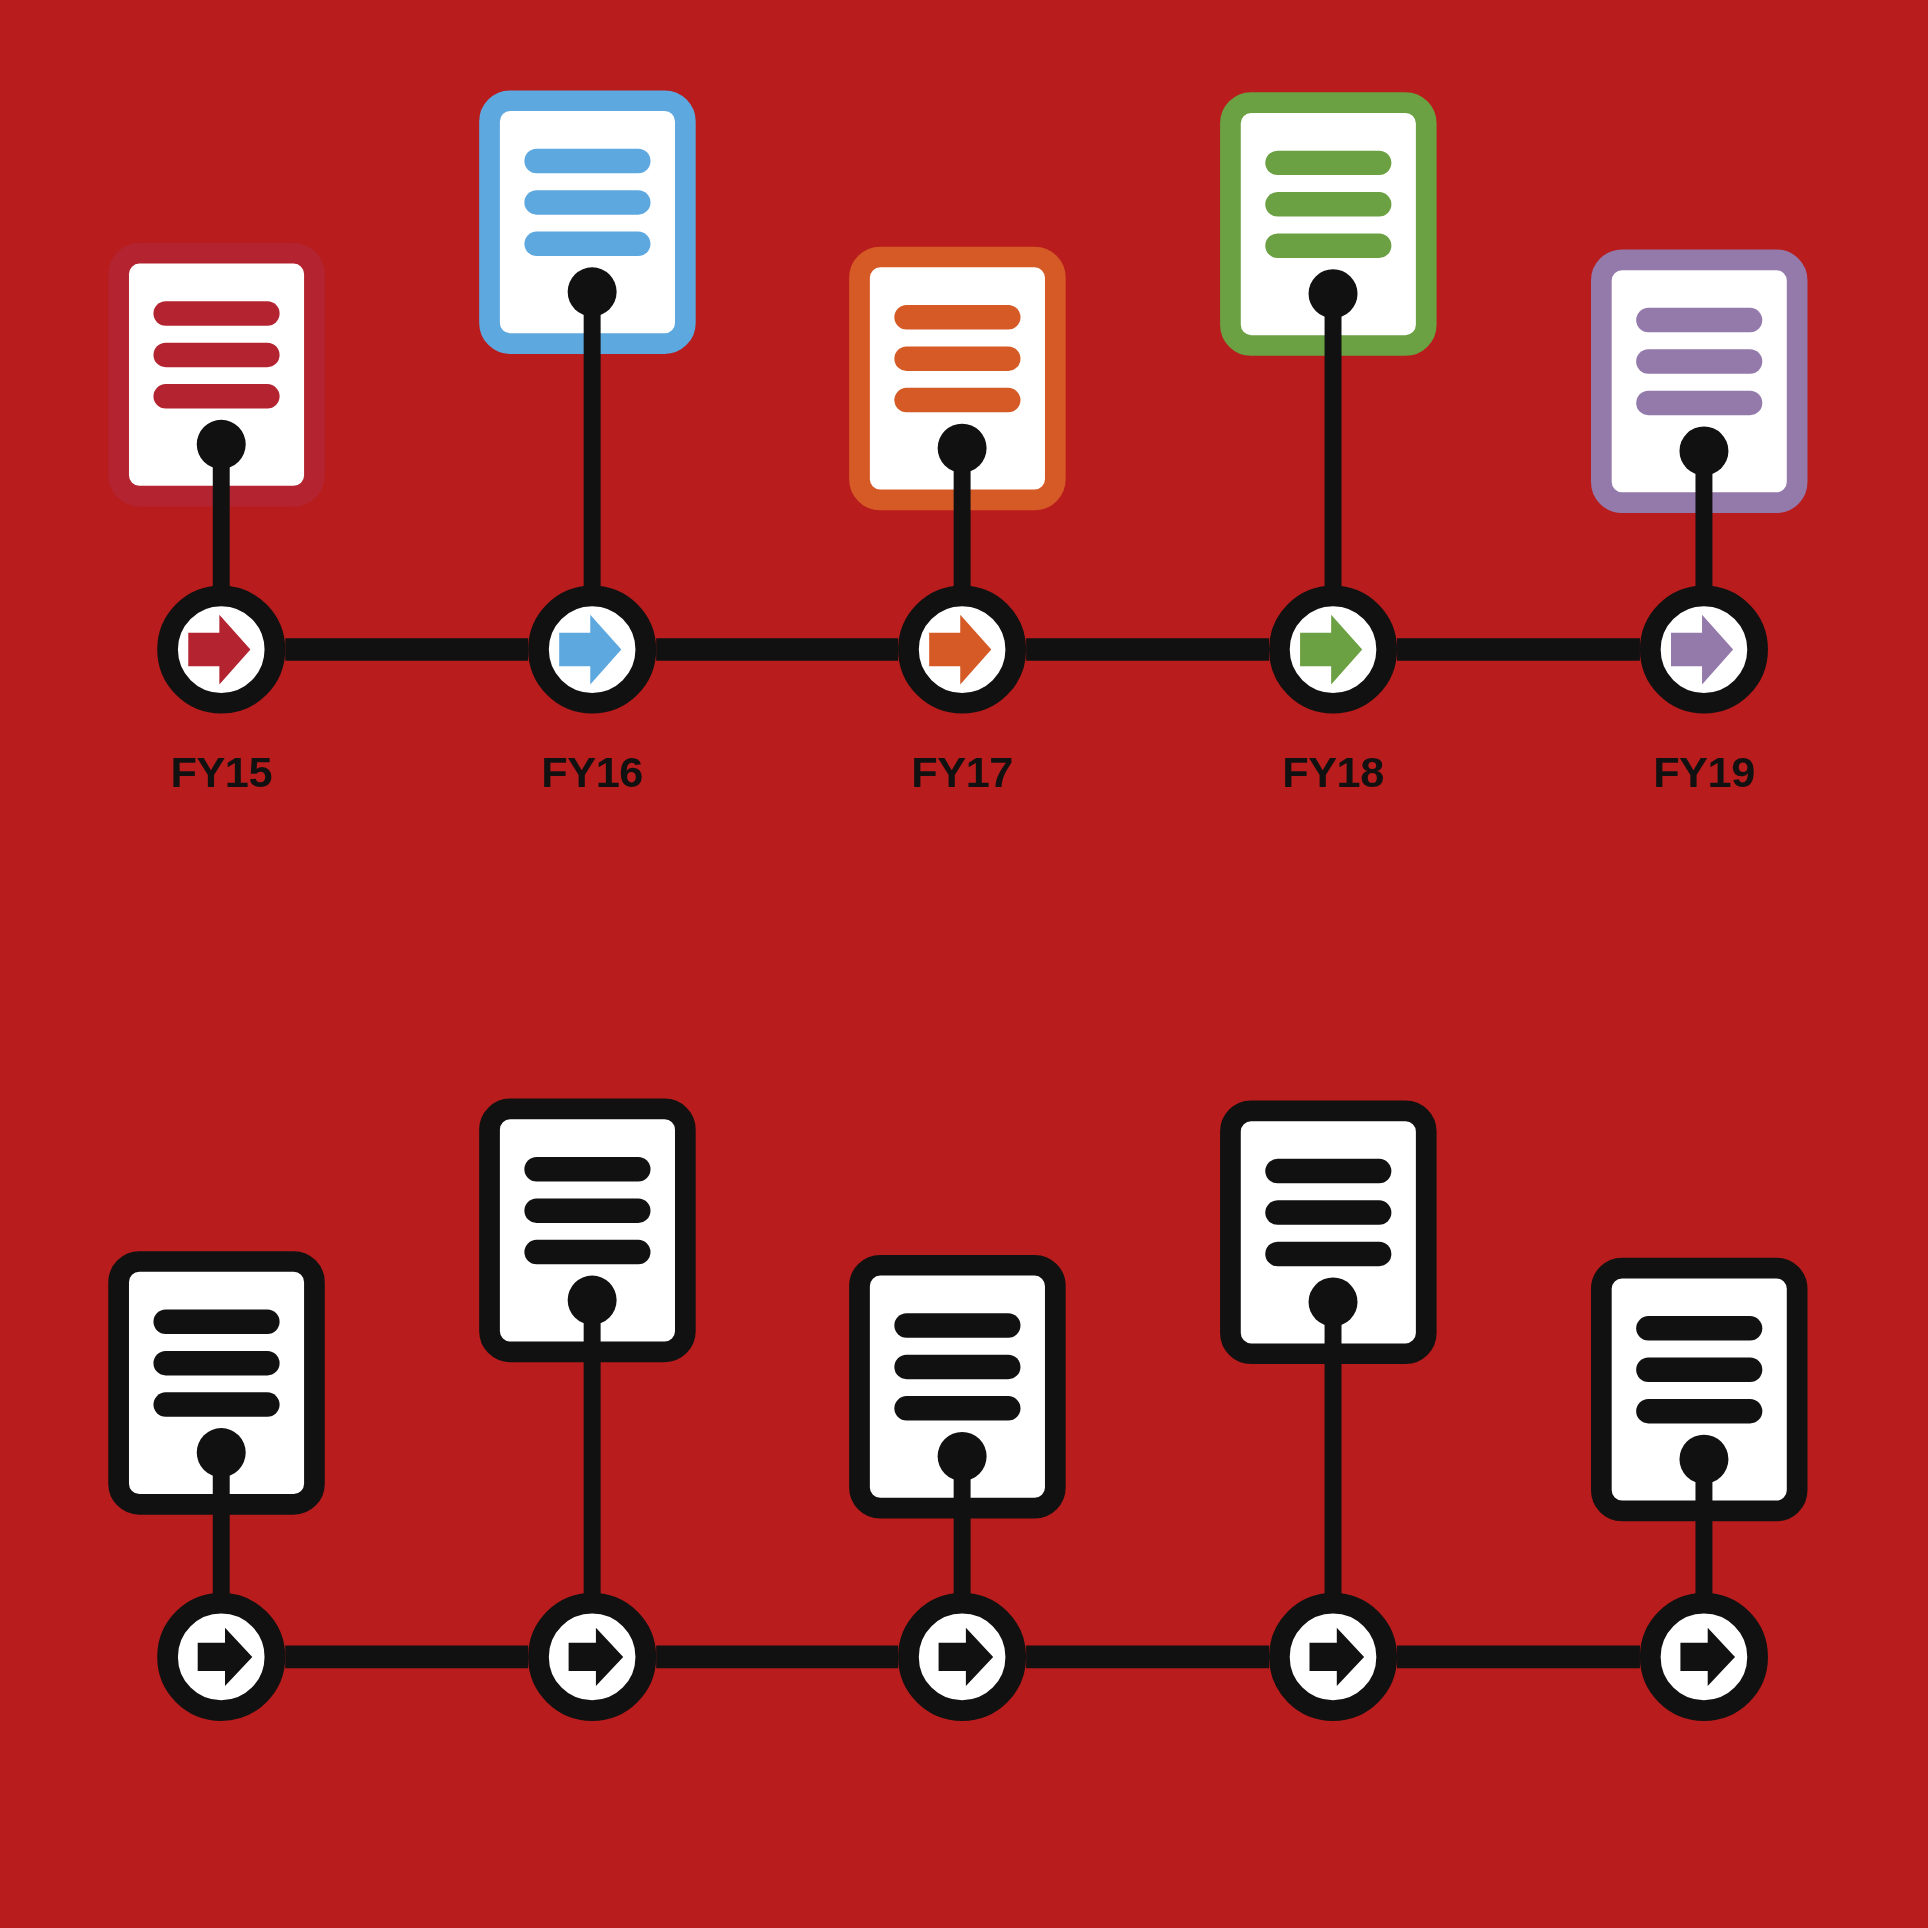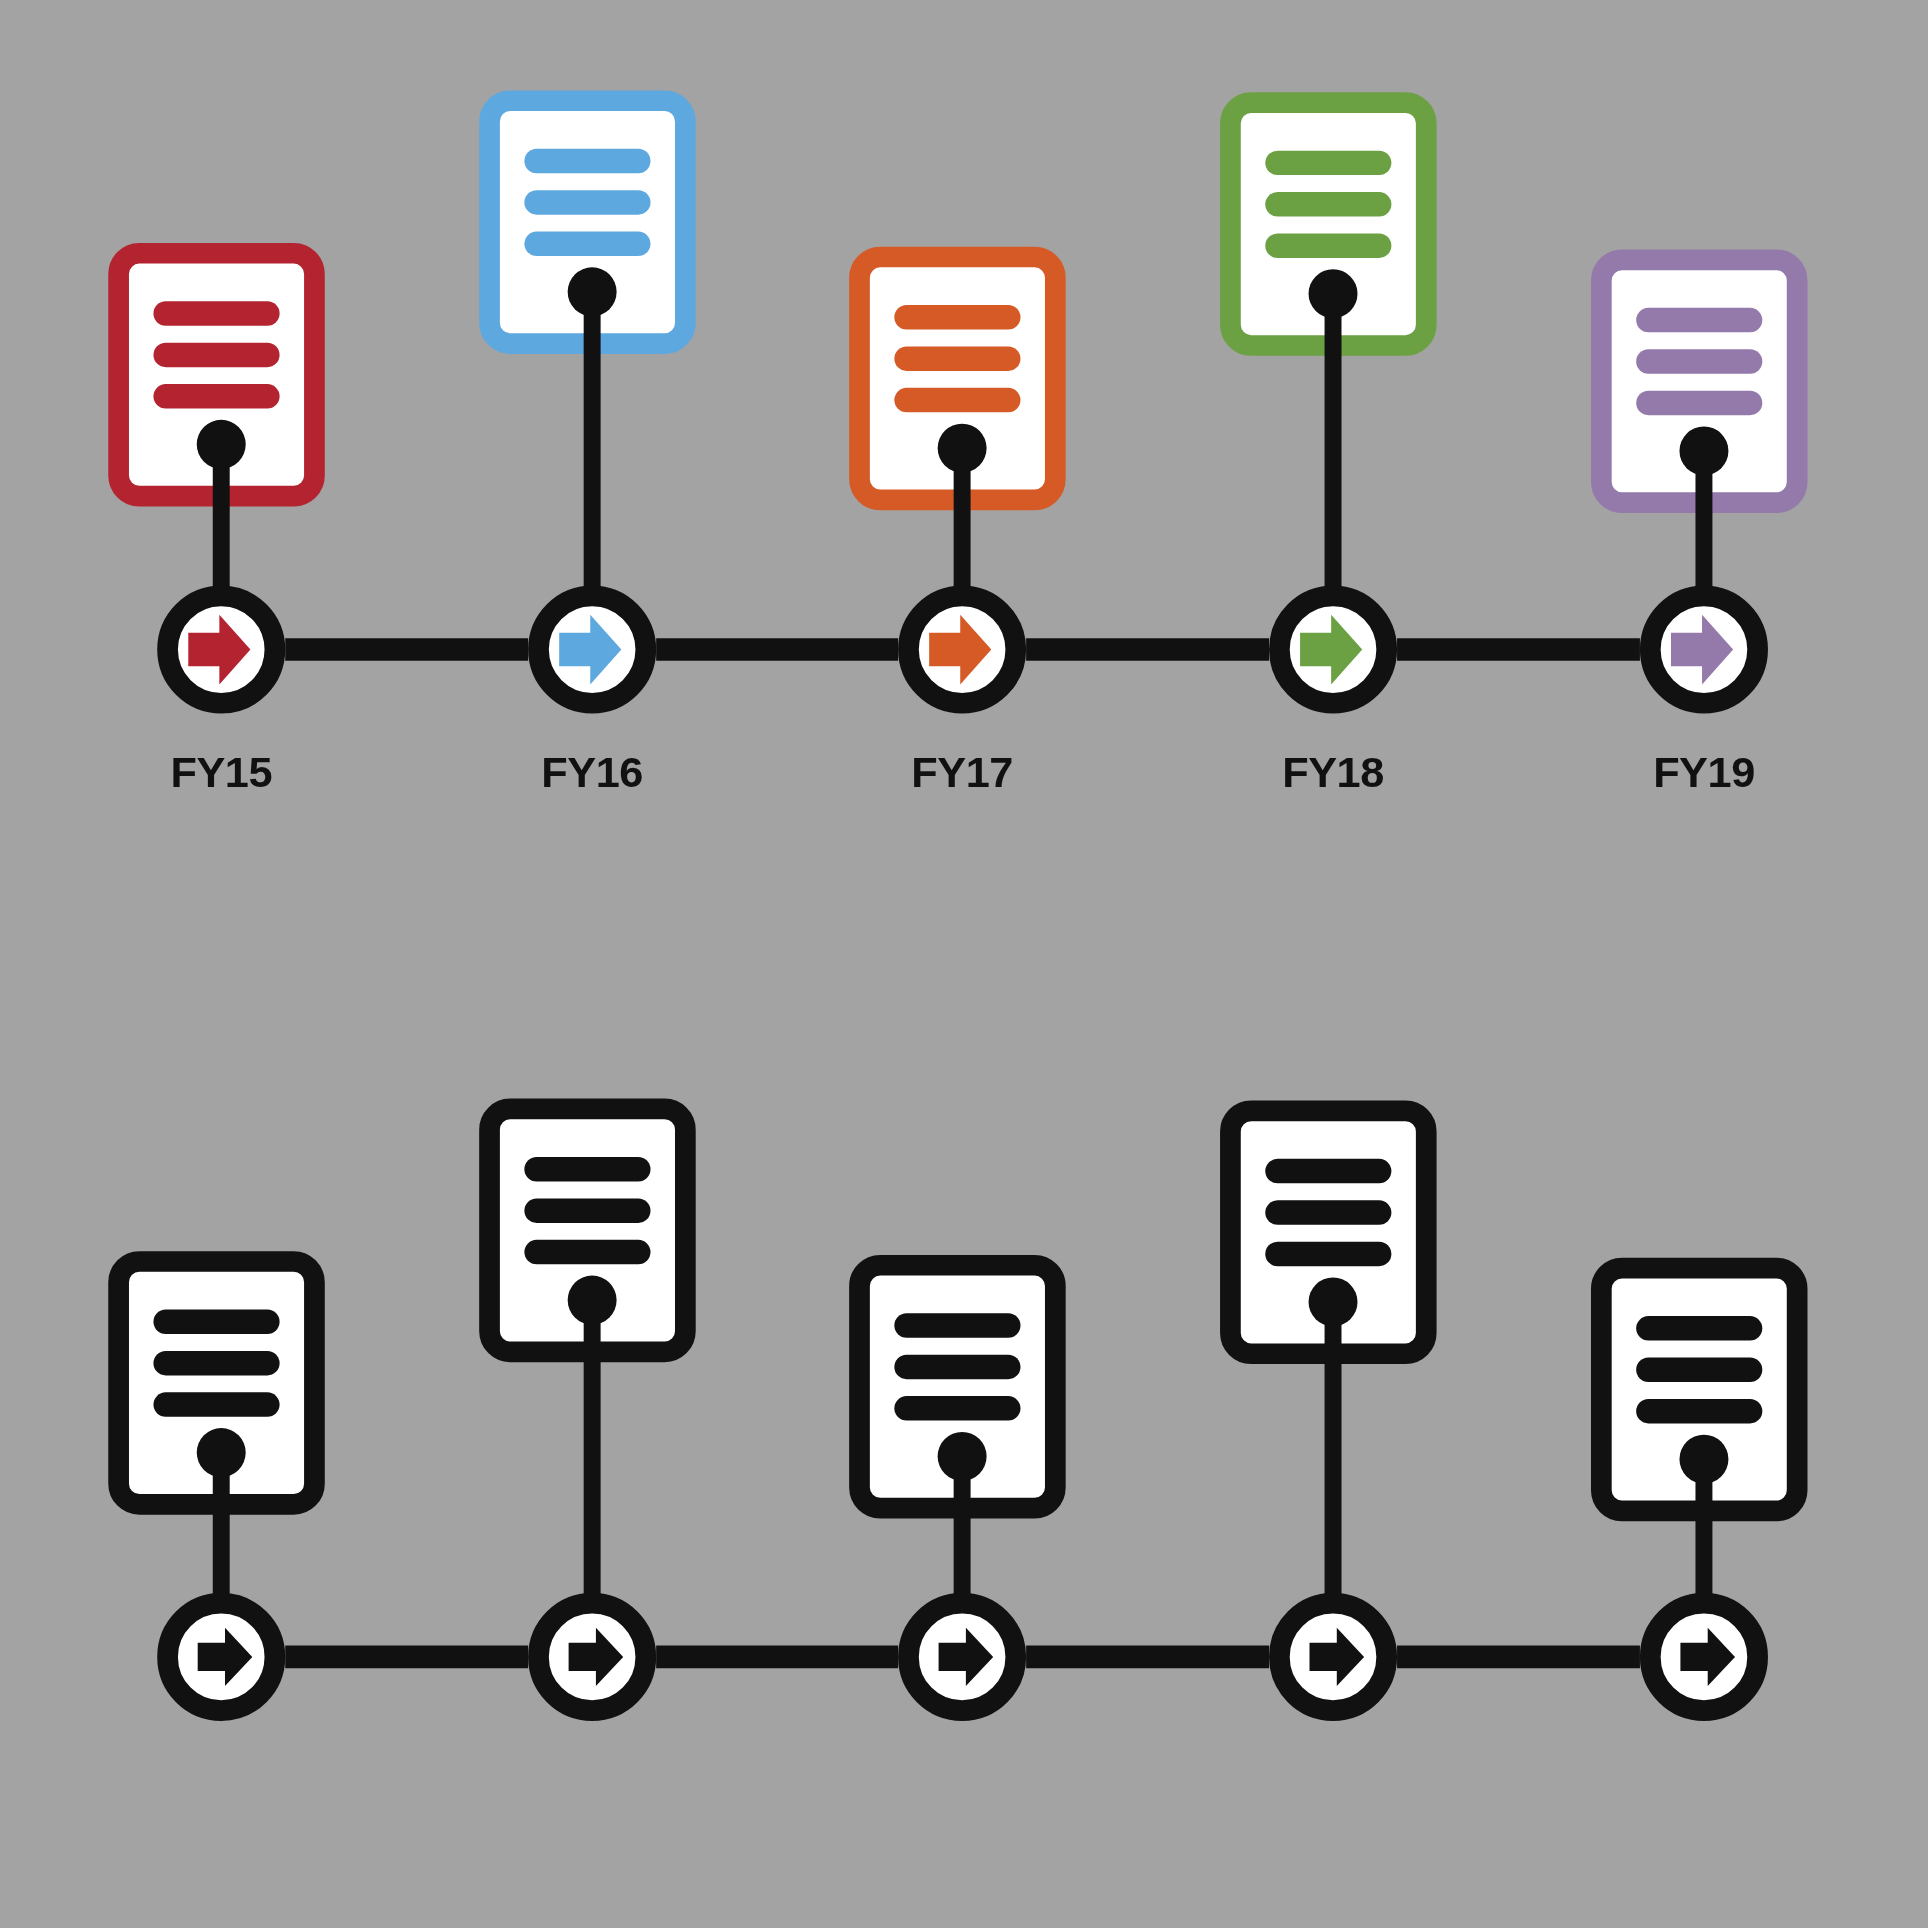--- a/index.html
+++ b/index.html
@@ -10,21 +10,21 @@
   body {
     width: 1928px;
     height: 1928px;
     font-family: "Liberation Sans", sans-serif;
     overflow: hidden;
   }
   #stage {
     position: relative;
     width: 1928px;
     height: 1928px;
-    background: #a3a3a3;
+    background: #b91c1c;
   }
   svg.diagram {
     display: block;
     width: 1928px;
     height: 1928px;
   }
   .fy-label {
     font-family: "Liberation Sans", sans-serif;
     font-weight: bold;
     font-size: 46px;

